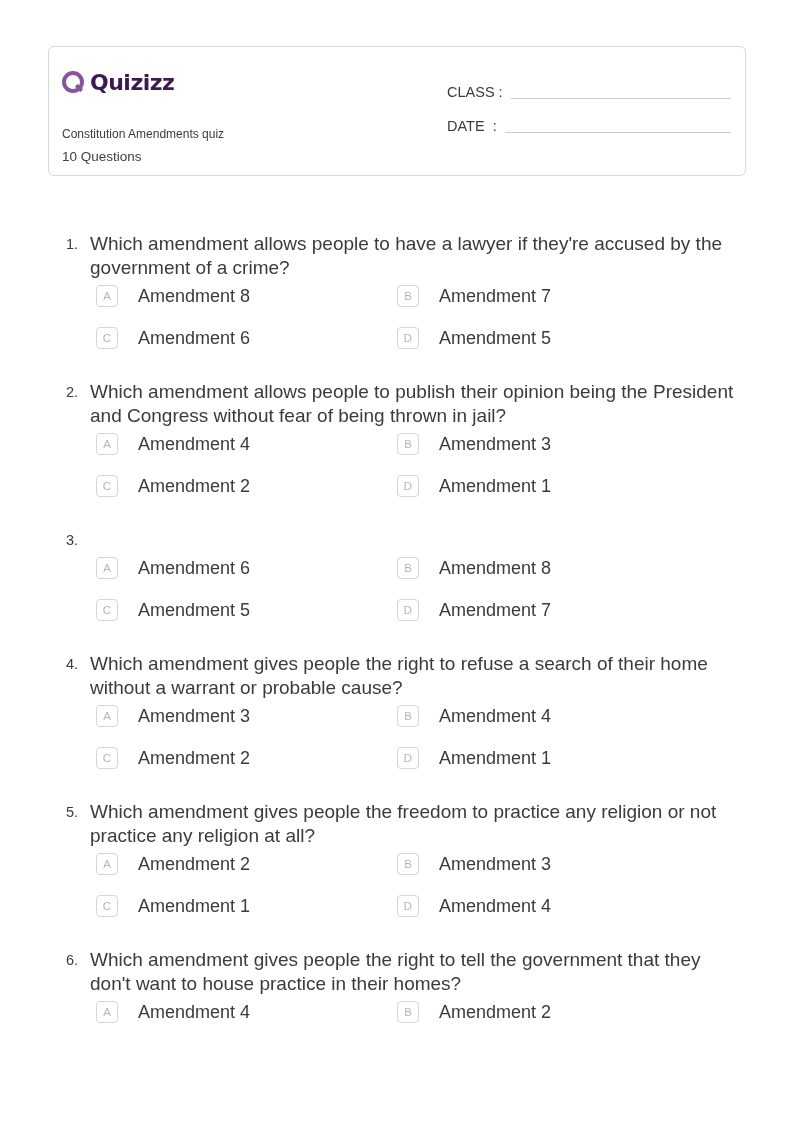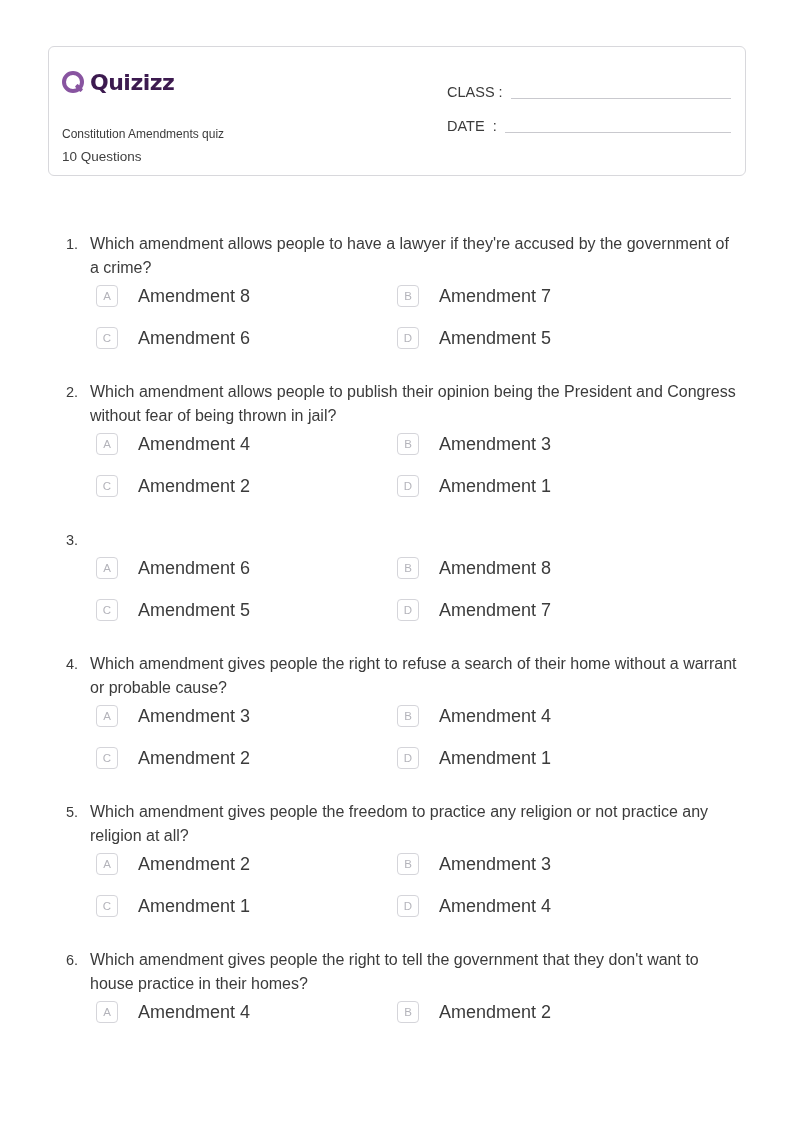--- a/index.html
+++ b/index.html
@@ -130,21 +130,21 @@
   .q-num {
     width: 30px;
     text-align: right;
     padding-right: 12px;
     font-size: 14.5px;
     color: #3b3b3b;
     flex: none;
     line-height: 24px;
   }
   .q-text {
-    font-size: 16px;
+    font-size: 19px;
     line-height: 24px;
     color: #3b3b3b;
     max-width: 650px;
   }
   .opt-badge {
     width: 22px;
     height: 22px;
     border: 1px solid #d5d5da;
     border-radius: 4px;
     box-sizing: border-box;

